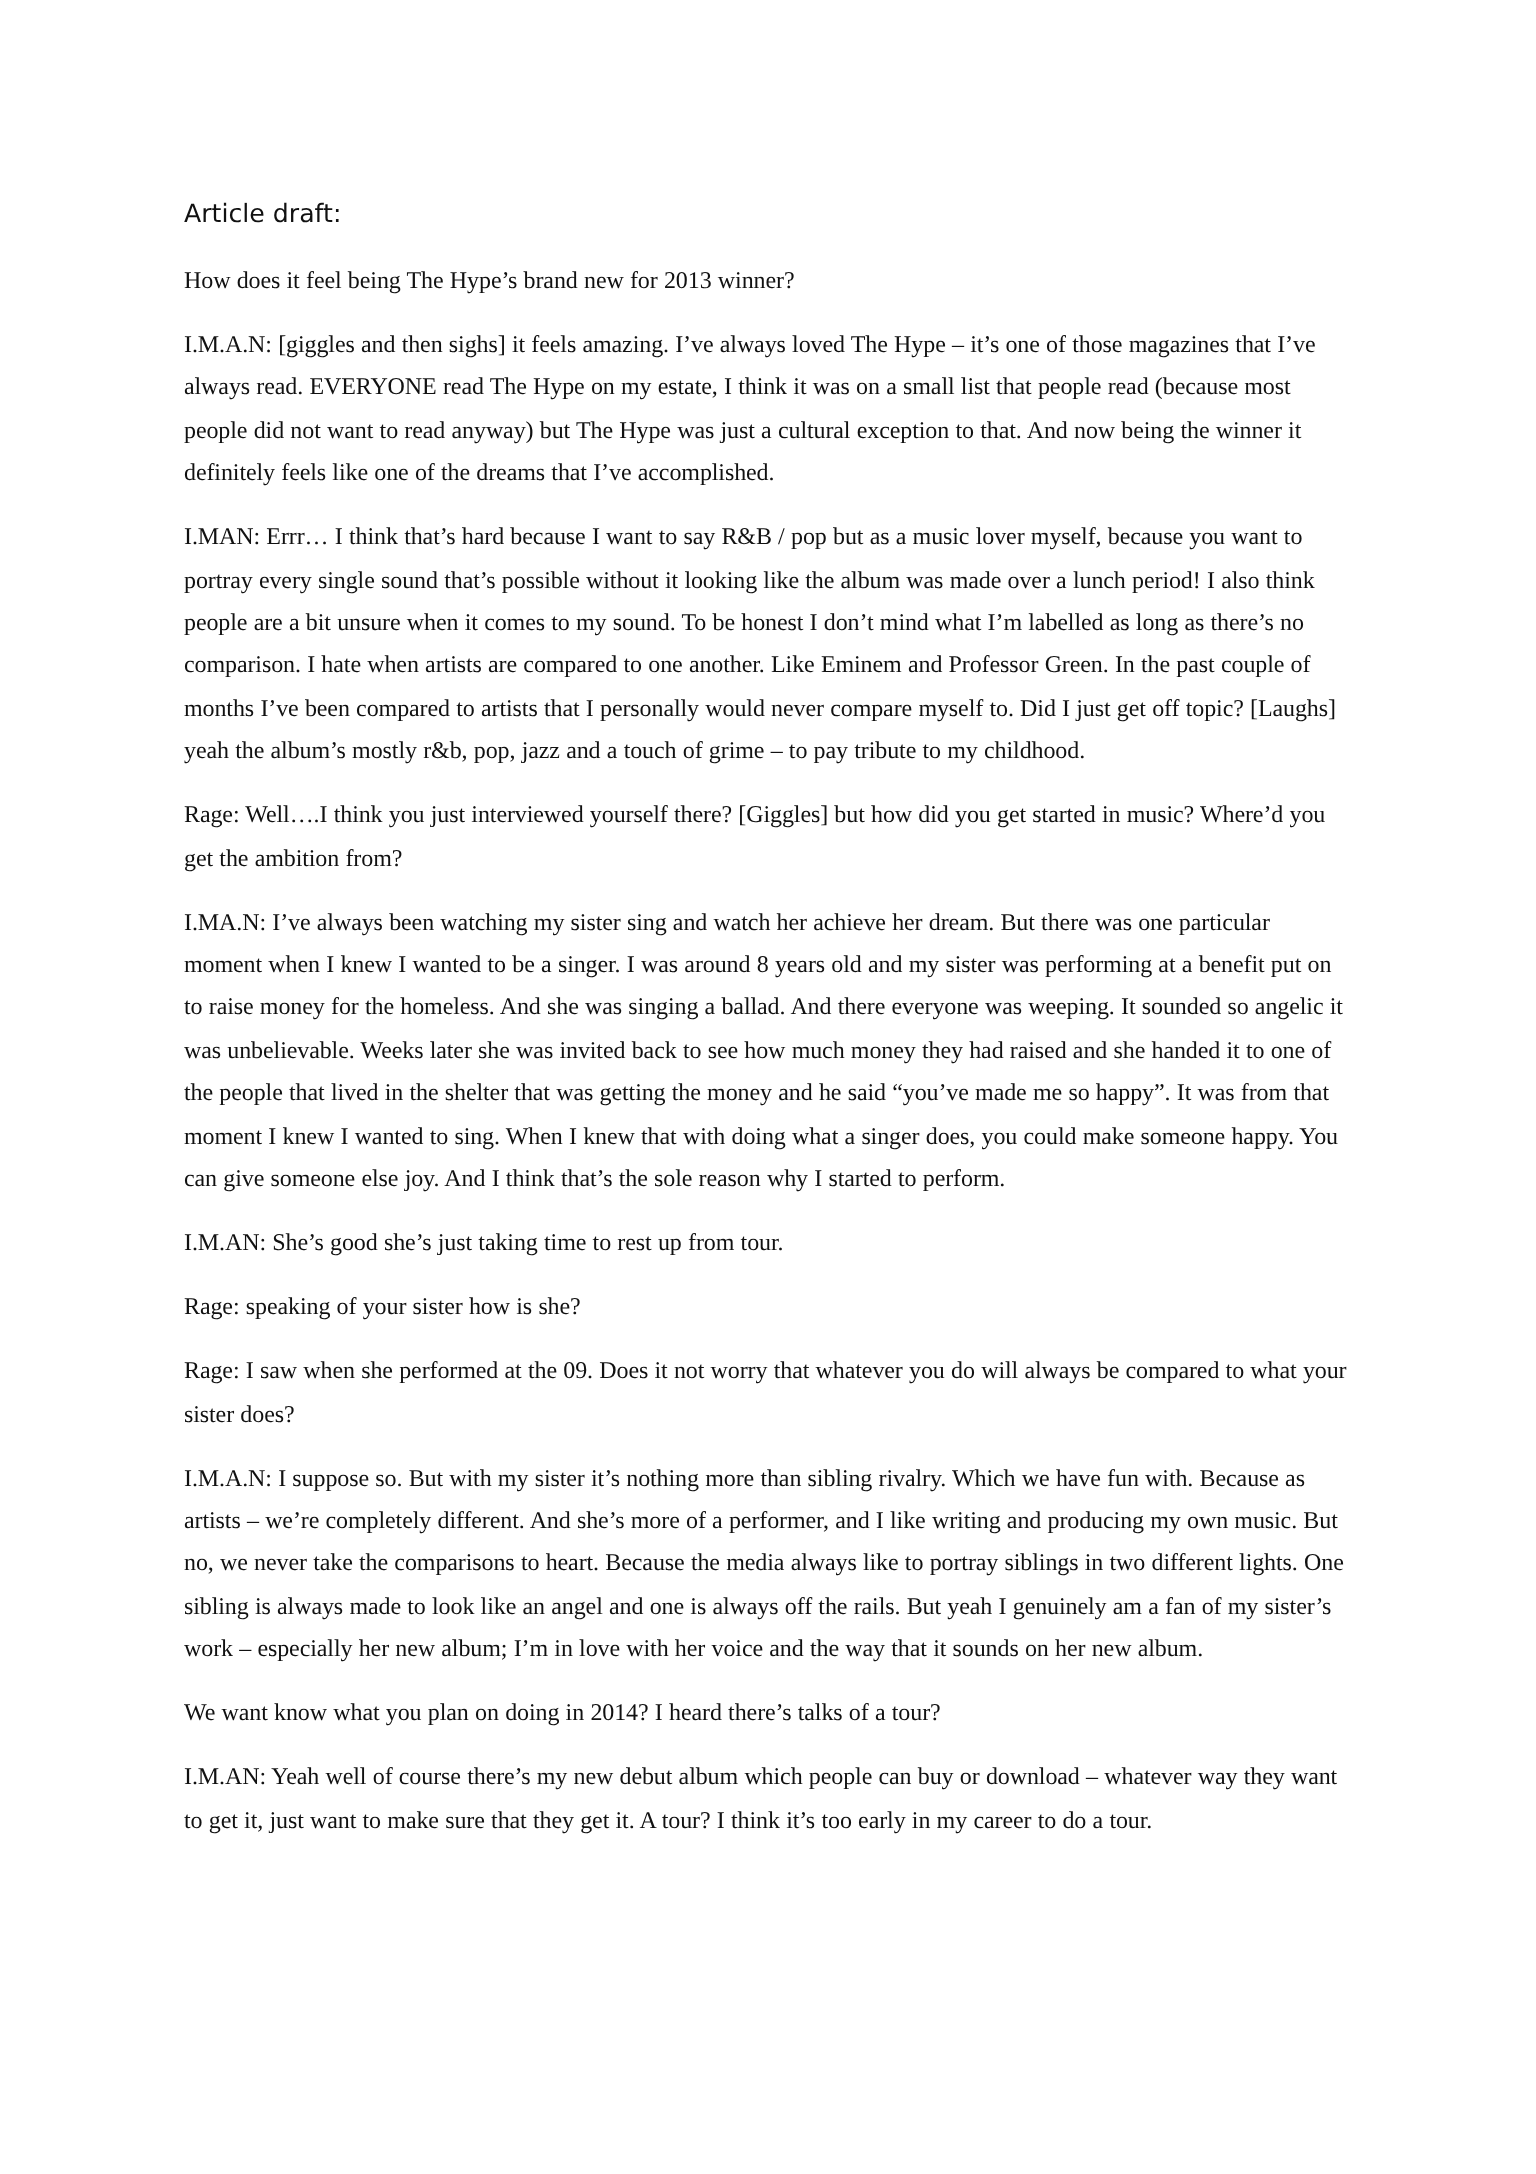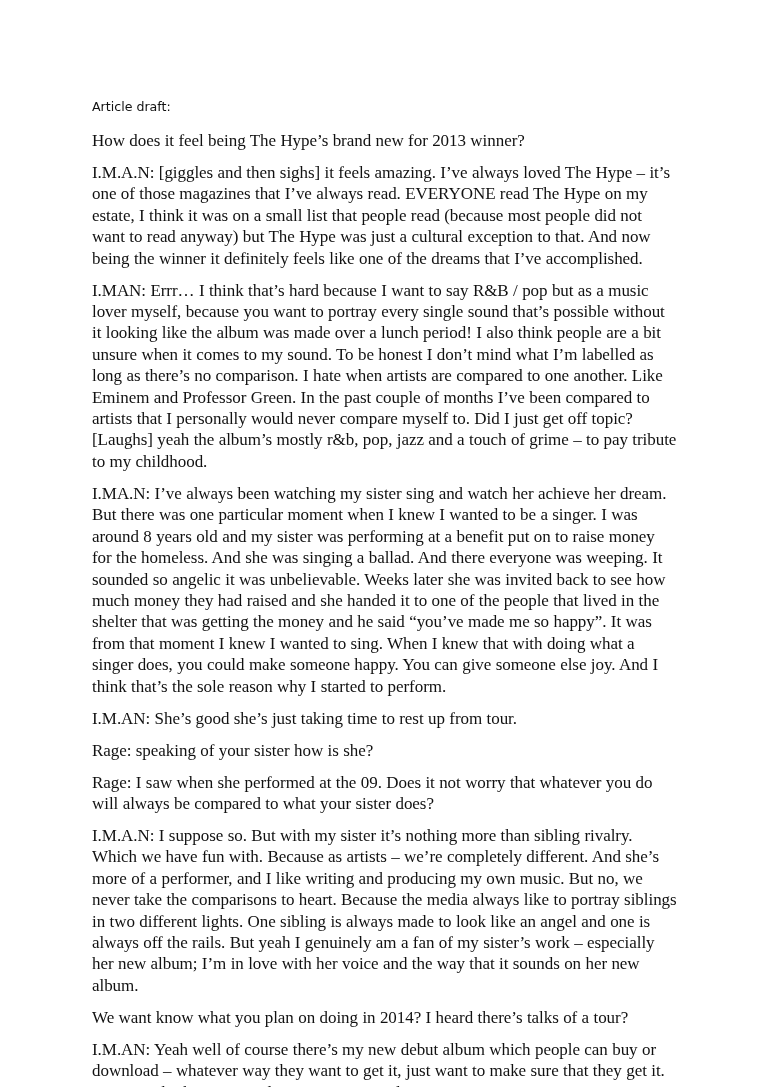--- a/index.html
+++ b/index.html
@@ -13,35 +13,36 @@
   }
   .heading {
     font-family: "DejaVu Sans", sans-serif;
     font-size: 12.6px;
     line-height: 18px;
     margin: 0 0 14px 0;
     color: #111111;
   }
   .para {
     font-family: "Liberation Serif", serif;
-    font-size: 17px;
+    font-size: 12px;
     line-height: 21.4px;
     margin: 0 0 10.6px 0;
     letter-spacing: -0.05px;
     word-spacing: 0.2px;
   }
 </style>
 </head>
 <body>
 
 <div class="page">
   <div class="heading">Article draft:</div>
   <p class="para">How does it feel being The Hype’s brand new for 2013 winner?</p>
   <p class="para">I.M.A.N: [giggles and then sighs] it feels amazing. I’ve always loved The Hype – it’s one of those magazines that I’ve always read. EVERYONE read The Hype on my estate, I think it was on a small list that people read (because most people did not want to read anyway) but The Hype was just a cultural exception to that. And now being the winner it definitely feels like one of the dreams that I’ve accomplished.</p>
   <p class="para">I.MAN: Errr… I think that’s hard because I want to say R&amp;B / pop but as a music lover myself, because you want to portray every single sound that’s possible without it looking like the album was made over a lunch period! I also think people are a bit unsure when it comes to my sound. To be honest I don’t mind what I’m labelled as long as there’s no comparison. I hate when artists are compared to one another. Like Eminem and Professor Green. In the past couple of months I’ve been compared to artists that I personally would never compare myself to. Did I just get off topic? [Laughs] yeah the album’s mostly r&amp;b, pop, jazz and a touch of grime – to pay tribute to my childhood.</p>
+  <p class="para">Rage: Well….I think you just interviewed yourself there? [Giggles] but how did you get started in music? Where’d you get the ambition from?</p>
   <p class="para">I.MA.N: I’ve always been watching my sister sing and watch her achieve her dream. But there was one particular moment when I knew I wanted to be a singer. I was around 8 years old and my sister was performing at a benefit put on to raise money for the homeless. And she was singing a ballad. And there everyone was weeping. It sounded so angelic it was unbelievable. Weeks later she was invited back to see how much money they had raised and she handed it to one of the people that lived in the shelter that was getting the money and he said “you’ve made me so happy”. It was from that moment I knew I wanted to sing. When I knew that with doing what a singer does, you could make someone happy. You can give someone else joy. And I think that’s the sole reason why I started to perform.</p>
   <p class="para">I.M.AN: She’s good she’s just taking time to rest up from tour.</p>
   <p class="para">Rage: speaking of your sister how is she?</p>
   <p class="para">Rage: I saw when she performed at the 09. Does it not worry that whatever you do will always be compared to what your sister does?</p>
   <p class="para">I.M.A.N: I suppose so. But with my sister it’s nothing more than sibling rivalry. Which we have fun with. Because as artists – we’re completely different. And she’s more of a performer, and I like writing and producing my own music. But no, we never take the comparisons to heart. Because the media always like to portray siblings in two different lights. One sibling is always made to look like an angel and one is always off the rails. But yeah I genuinely am a fan of my sister’s work – especially her new album; I’m in love with her voice and the way that it sounds on her new album.</p>
   <p class="para">We want know what you plan on doing in 2014? I heard there’s talks of a tour?</p>
   <p class="para">I.M.AN: Yeah well of course there’s my new debut album which people can buy or download – whatever way they want to get it, just want to make sure that they get it. A tour? I think it’s too early in my career to do a tour.</p>
 </div>
 
 </body></html>

